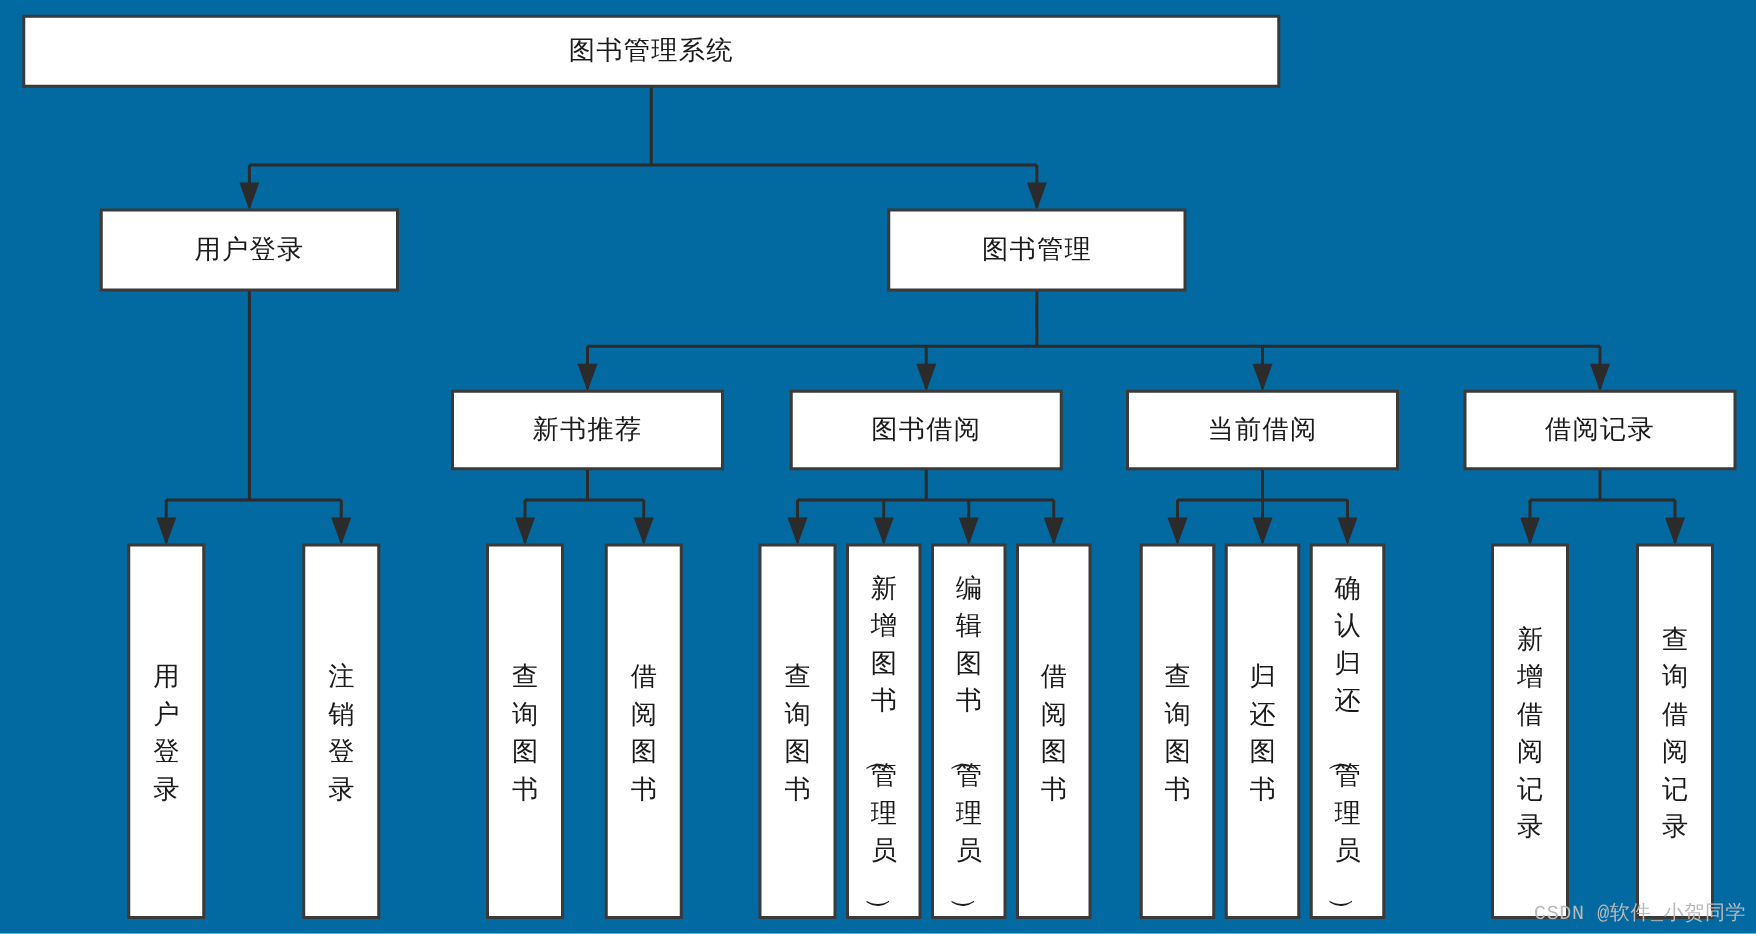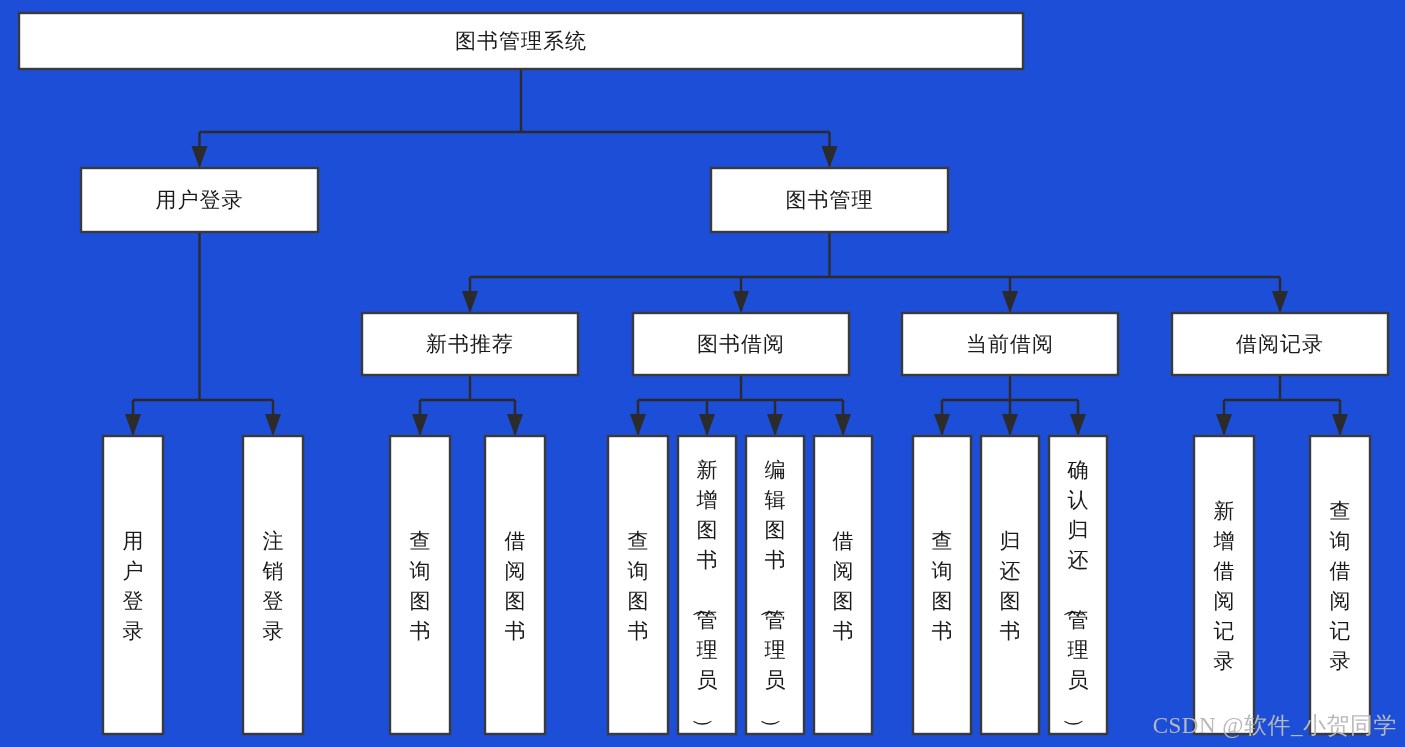--- a/index.html
+++ b/index.html
@@ -8,21 +8,21 @@
     padding: 0;
     background: #ffffff;
   }
   body {
     font-family: "Liberation Sans", "DejaVu Sans", sans-serif;
   }
   #diagram-root {
     position: relative;
     width: 1405px;
     height: 747px;
-    background: #1d4ed8;
+    background: #0369a1;
     overflow: hidden;
   }
   svg#flow-svg {
     position: absolute;
     left: 0;
     top: 0;
     width: 1405px;
     height: 747px;
     display: block;
   }
@@ -52,22 +52,22 @@
     fill: none;
   }
   .arrow-head {
     fill: #2b2b2b;
     stroke: none;
   }
   .watermark {
     position: absolute;
     right: 8px;
     bottom: 6px;
-    font-family: Liberation Serif, serif;
-    font-size: 23px;
+    font-family: Liberation Mono, monospace;
+    font-size: 16px;
     color: #b9b9b9;
     white-space: nowrap;
     letter-spacing: 0.5px;
     pointer-events: none;
   }
 </style>
 </head>
 <body>
 
 <div id="diagram-root">

